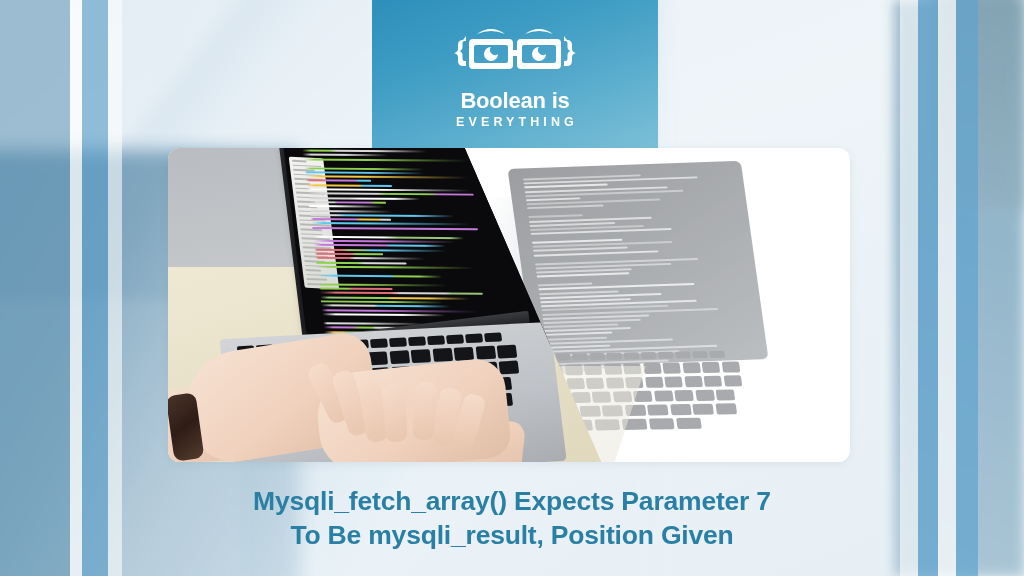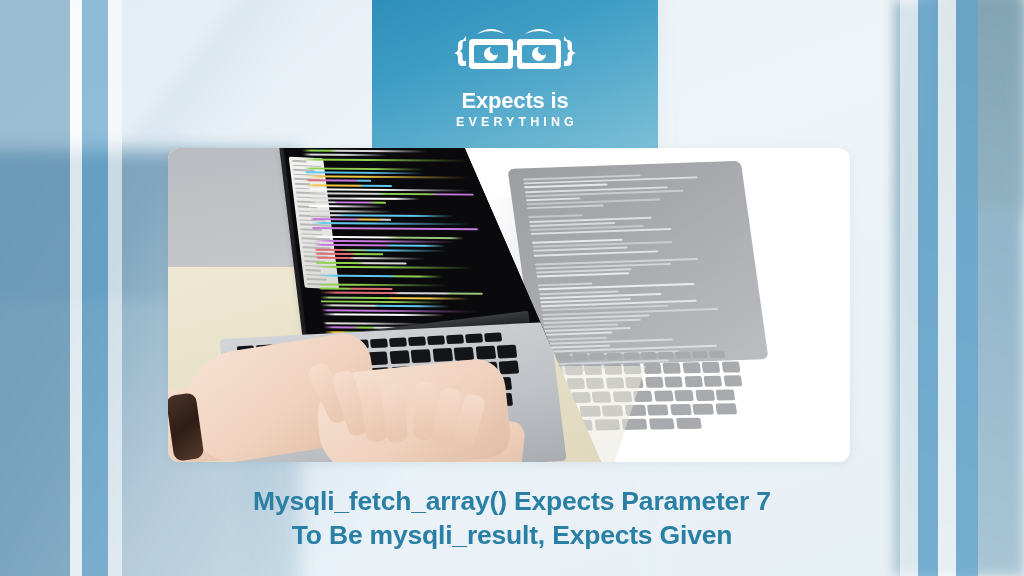--- a/index.html
+++ b/index.html
@@ -376,21 +376,21 @@
 
         <rect x="61" y="24" width="8" height="6"></rect>
 
         <path d="M40 21 a7 7 0 1 0 7 7 a5 5 0 0 1 -7 -7 z"></path>
         <path d="M88 21 a7 7 0 1 0 7 7 a5 5 0 0 1 -7 -7 z"></path>
 
         <path d="M26 8 q14 -10 28 0 q-14 -6 -28 0 z"></path>
         <path d="M74 8 q14 -10 28 0 q-14 -6 -28 0 z"></path>
       </g>
     </svg>
-    <div class="logo-word">Expects is</div>
+    <div class="logo-word">Boolean is</div>
     <div class="logo-sub">EVERYTHING</div>
   </div>
 
   <div class="card">
 
     <div class="card-right">
       <div class="ghost">
         <div class="ghost-base"></div>
         <div class="ghost-lid"></div>
         <div class="ghost-screen">
@@ -674,16 +674,16 @@
         <div class="finger" style="left: 194px; top: 230px; width: 22px; height: 64px; transform: rotate(-10deg);"></div>
         <div class="finger" style="left: 216px; top: 236px; width: 22px; height: 58px; transform: rotate(-4deg);"></div>
         <div class="finger" style="left: 246px; top: 234px; width: 22px; height: 58px; transform: rotate(4deg);"></div>
         <div class="finger" style="left: 268px; top: 240px; width: 22px; height: 58px; transform: rotate(10deg);"></div>
         <div class="finger" style="left: 290px; top: 246px; width: 22px; height: 54px; transform: rotate(16deg);"></div>
       </div>
   </div>
 
   <div class="title">
     <span class="title-line">Mysqli_fetch_array() Expects Parameter 7</span>
-    <span class="title-line">To Be mysqli_result, Expects Given</span>
+    <span class="title-line">To Be mysqli_result, Position Given</span>
   </div>
 
 </div>
 
 </body></html>

